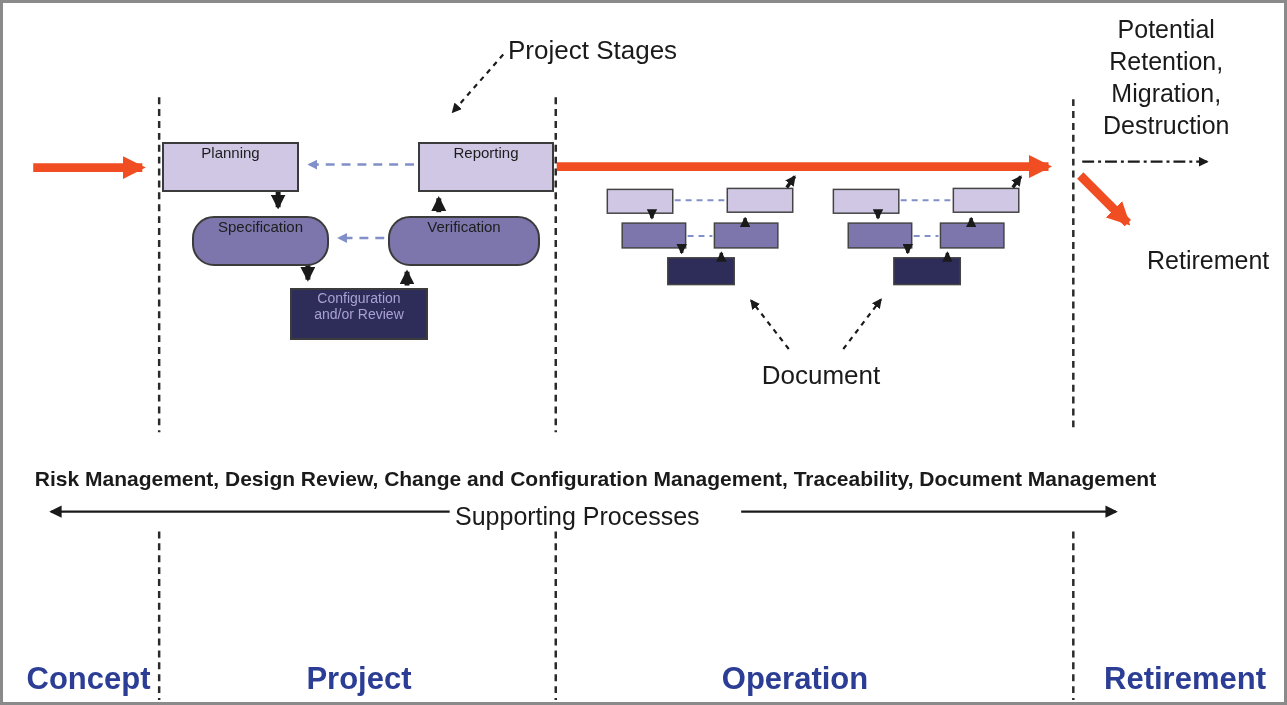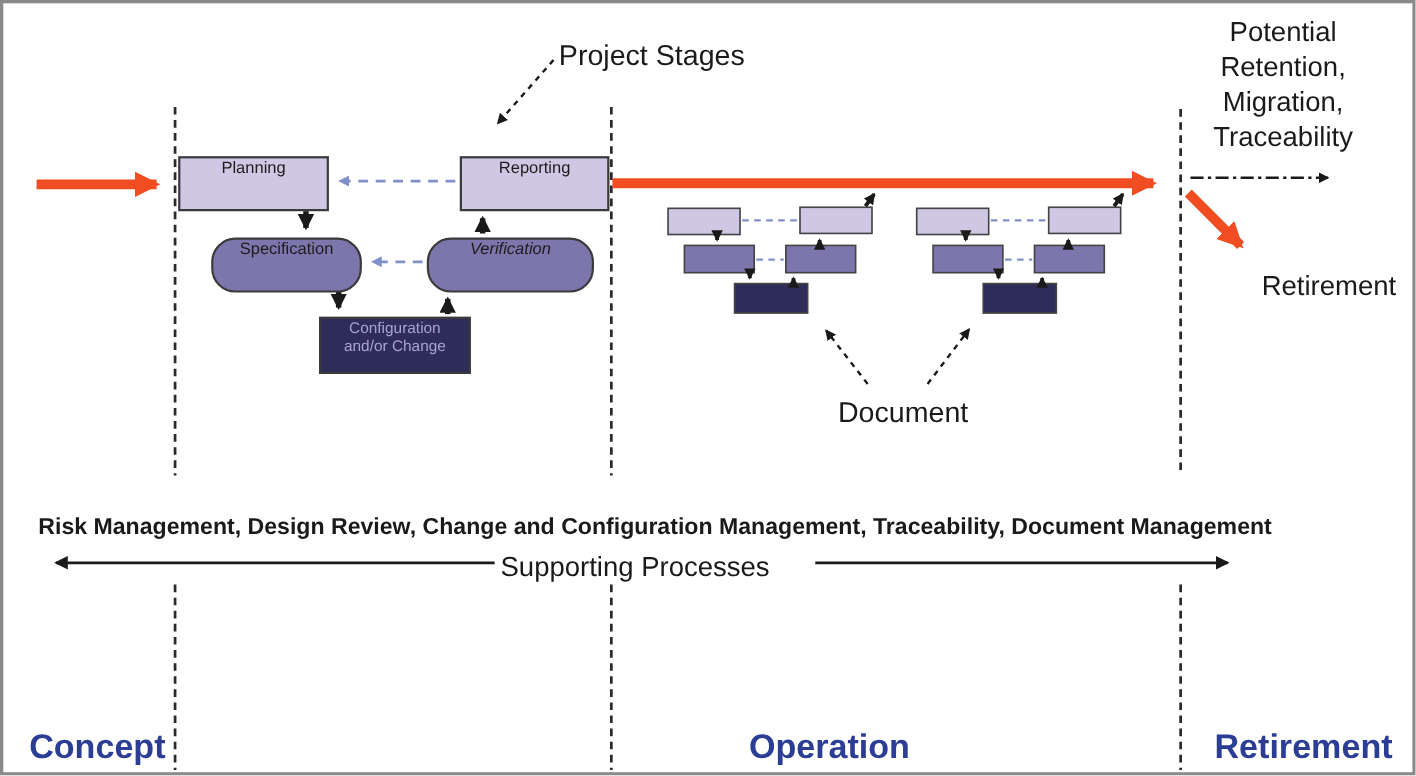--- a/index.html
+++ b/index.html
@@ -31,21 +31,21 @@
   .lbl-retireside{left:1144px;top:243px;font-size:25px;}
   .lbl-riskline{left:5px;top:464px;width:1175px;text-align:center;font-size:21px;font-weight:bold;}
   .lbl-supporting{left:452px;top:499px;width:286px;text-align:left;font-size:25px;}
   .stage{
     position:absolute;top:657px;height:38px;
     font-size:31px;font-weight:bold;color:#2b3d94;
     text-align:center;line-height:38px;
   }
   .stage-concept{left:8px;width:155px;}
   .stage-project{left:256px;width:200px;}
-  .stage-operation{left:651px;width:200px;}
+  .stage-operation{left:692px;width:200px;}
   .stage-retirement{left:1082px;width:200px;}
 </style>
 </head>
 <body>
 
 <div class="canvas">
 
   <svg class="overlay" width="1287" height="705" viewBox="0 0 1287 705" xmlns="http://www.w3.org/2000/svg">
     <defs>
       <marker id="ah-orange" viewBox="0 0 10 10" refX="8.5" refY="5" markerWidth="2.6" markerHeight="2.6" orient="auto-start-reverse">
@@ -146,40 +146,41 @@
 
   <div class="box light" style="left:159px;top:139px;width:137px;height:50px;">
     <span>Planning</span>
   </div>
   <div class="box light" style="left:415px;top:139px;width:136px;height:50px;">
     <span>Reporting</span>
   </div>
   <div class="box medium" style="left:189px;top:213px;width:137px;height:50px;">
     <span>Specification</span>
   </div>
-  <div class="box medium" style="left:385px;top:213px;width:152px;height:50px;font-style:italic;">
+  <div class="box medium" style="left:385px;top:213px;width:152px;height:50px;">
     <span>Verification</span>
   </div>
   <div class="box dark" style="left:287px;top:285px;width:138px;height:52px;">
     <span>
       <span>Configuration</span><br>
-      <span>and/or Change</span>
+      <span>and/or Review</span>
     </span>
   </div>
 
   <div class="lbl lbl-projstages">Project Stages</div>
   <div class="lbl lbl-changes">Document</div>
   <div class="lbl lbl-potential">
     <div>Potential</div>
     <div>Retention,</div>
     <div>Migration,</div>
-    <div>Traceability</div>
+    <div>Destruction</div>
   </div>
   <div class="lbl lbl-retireside">Retirement</div>
 
   <div class="lbl lbl-riskline">Risk Management, Design Review, Change and Configuration Management, Traceability, Document Management</div>
   <div class="lbl lbl-supporting">Supporting Processes</div>
 
   <div class="stage stage-concept">Concept</div>
+  <div class="stage stage-project">Project</div>
   <div class="stage stage-operation">Operation</div>
   <div class="stage stage-retirement">Retirement</div>
 
 </div>
 
 </body></html>

